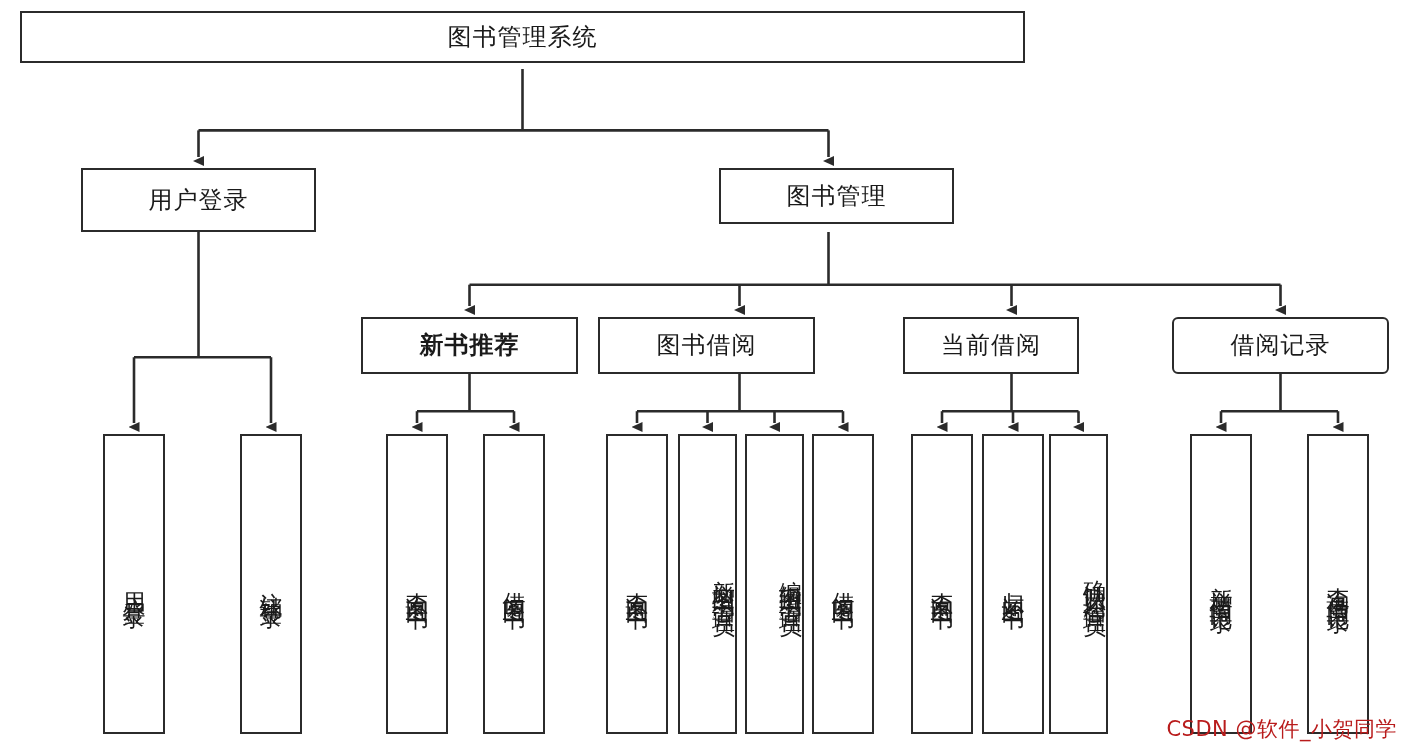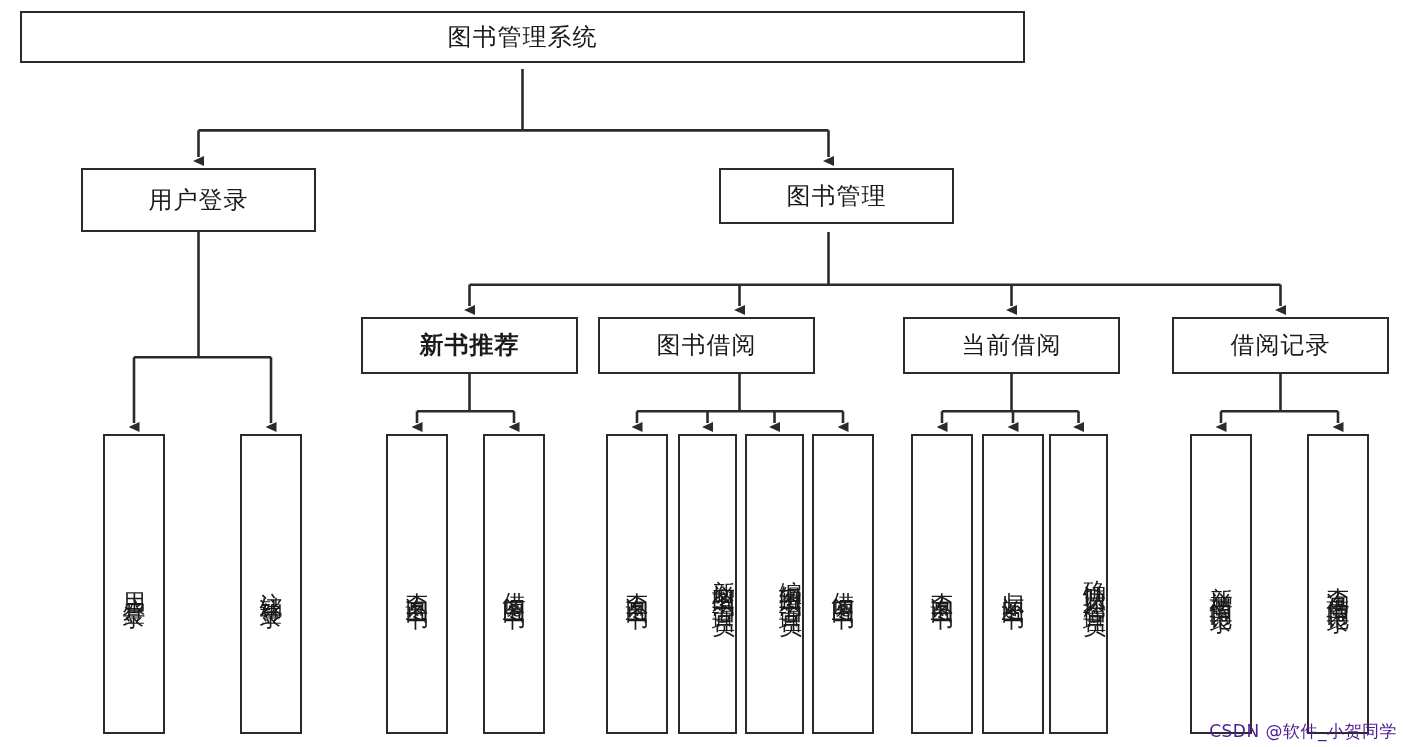--- a/index.html
+++ b/index.html
@@ -58,22 +58,22 @@
     align-items: flex-start;
   }
   .node-label {
     display: block;
     user-select: none;
   }
   #watermark {
     position: absolute;
     right: 8px;
     bottom: 4px;
-    font-size: 17px;
-    color: #4c1d95;
+    font-size: 21px;
+    color: #b91c1c;
     letter-spacing: 0.5px;
     white-space: nowrap;
     pointer-events: none;
   }
 </style>
 </head>
 <body>
 
 <div id="diagram-root">
 
@@ -130,24 +130,24 @@
   <div class="node-box horizontal" style="left: 711px; top: 168px; width: 235px; height: 56px; margin-left: 8px;">
     <span class="node-label">图书管理</span>
   </div>
 
   <div class="node-box horizontal" style="left: 361px; top: 317px; width: 217px; height: 57px; font-weight: bold;">
     <span class="node-label">新书推荐</span>
   </div>
   <div class="node-box horizontal" style="left: 598px; top: 317px; width: 217px; height: 57px;">
     <span class="node-label">图书借阅</span>
   </div>
-  <div class="node-box horizontal" style="left: 903px; top: 317px; width: 217px; height: 57px;">
+  <div class="node-box horizontal" style="left: 903px; top: 317px; width: 176px; height: 57px;">
     <span class="node-label">当前借阅</span>
   </div>
-  <div class="node-box horizontal" style="left: 1172px; top: 317px; width: 217px; height: 57px;">
+  <div class="node-box horizontal" style="left: 1172px; top: 317px; width: 217px; height: 57px; border-radius: 6px;">
     <span class="node-label">借阅记录</span>
   </div>
 
   <div class="node-box vertical" style="left: 103px; top: 434px; width: 62px; height: 300px;">
     <span class="node-label">用户登录</span>
   </div>
   <div class="node-box vertical" style="left: 240px; top: 434px; width: 62px; height: 300px;">
     <span class="node-label">注销登录</span>
   </div>
   <div class="node-box vertical" style="left: 386px; top: 434px; width: 62px; height: 300px;">

